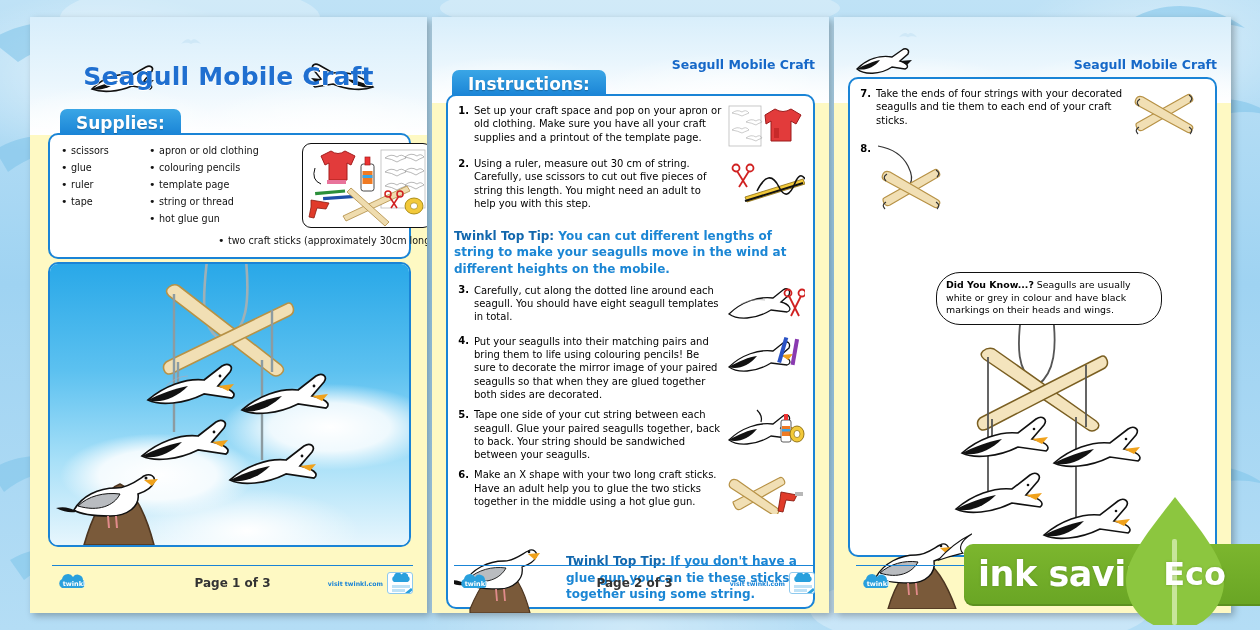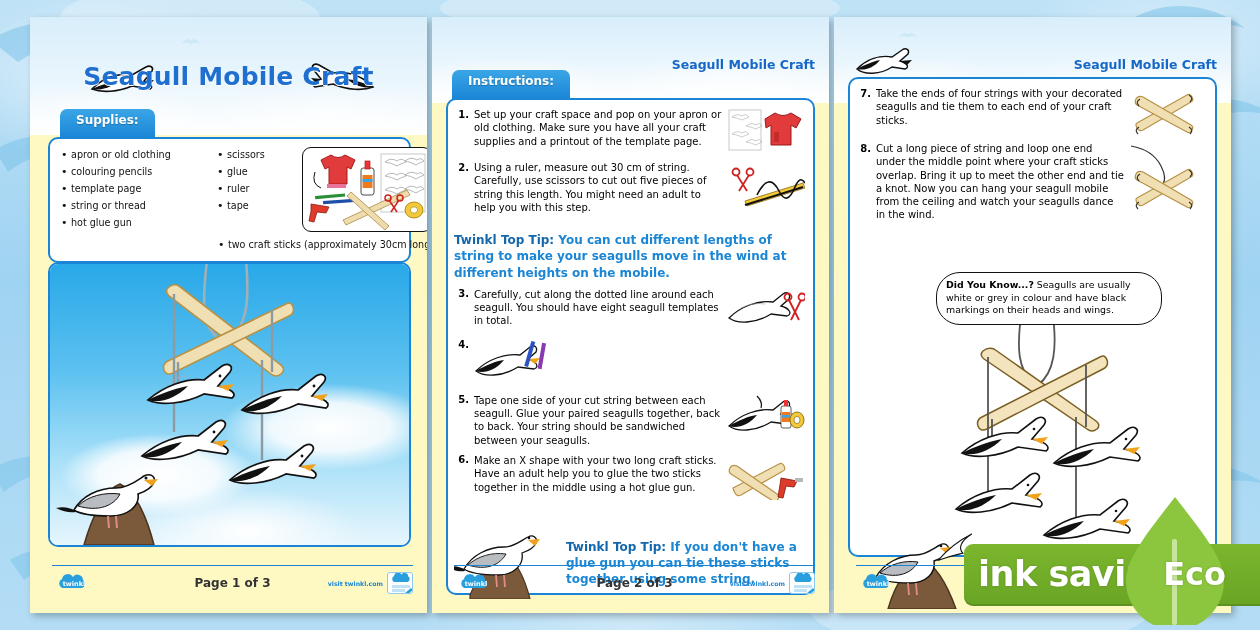--- a/index.html
+++ b/index.html
@@ -57,23 +57,23 @@
   .corner-title {
     position: absolute; top: 40px; right: 14px;
     font-family: "DejaVu Sans", sans-serif;
     font-weight: bold; font-size: 12.5px; color: #1668c8;
   }
 
   
   .tab {
     display: inline-block;
     background: linear-gradient(180deg,#3aa6e6 0%, #1a84d6 100%);
-    color: #fff; font-weight: bold; font-size: 12px;
+    color: #fff; font-weight: bold; font-size: 17px;
     font-family: "DejaVu Sans", sans-serif;
-    padding: 4px 16px 12px 16px;
+    padding: 4px 16px 2px 16px;
     border-radius: 7px 7px 0 0;
     position: relative; z-index: 3;
     margin-left: 12px;
     text-shadow: 0 1px 1px rgba(0,0,0,.25);
   }
   .panel {
     border: 2px solid #1a84d6;
     border-radius: 10px;
     background: #fff;
     position: relative;
@@ -253,32 +253,32 @@
     <path d="M1 7 C 5 2, 9 1, 11 4 C 13 1, 17 2, 21 7 C 16 5, 13 6, 11 7 C 9 6, 6 5, 1 7 Z" fill="#cfe8f7"></path>
   </svg>
 
   <h1 class="page-title">Seagull Mobile Craft</h1>
 
   <div id="supplies-wrap">
     <span class="tab">Supplies:</span>
     <div class="panel">
       <div class="supplies-body">
         <div class="supply-cols">
+          <div class="supply-col c2">
+            <div class="supply-li">scissors</div>
+            <div class="supply-li">glue</div>
+            <div class="supply-li">ruler</div>
+            <div class="supply-li">tape</div>
+          </div>
           <div class="supply-col c1">
             <div class="supply-li">apron or old clothing</div>
             <div class="supply-li">colouring pencils</div>
             <div class="supply-li">template page</div>
             <div class="supply-li">string or thread</div>
             <div class="supply-li">hot glue gun</div>
-          </div>
-          <div class="supply-col c2">
-            <div class="supply-li">scissors</div>
-            <div class="supply-li">glue</div>
-            <div class="supply-li">ruler</div>
-            <div class="supply-li">tape</div>
           </div>
         </div>
 
         <div class="supply-img">
           <svg viewBox="0 0 130 85" width="130" height="85">
 
             <rect x="78" y="6" width="44" height="58" fill="#fff" stroke="#bbb" stroke-width=".8"></rect>
             <g stroke="#999" stroke-width=".7" fill="none">
               <path d="M82 14 q6-5 12-1 q5-4 9 1 q-6 2-9 4 q-5-3-12-4Z"></path>
               <path d="M102 13 q6-5 12-1 q4-3 7 1 q-5 2-8 4 q-5-3-11-4Z"></path>
@@ -470,20 +470,21 @@
                   <path d="M74 12 q-5 10 -10 20"></path>
                 <circle cx="61" cy="9" r="3.5"></circle>
                   <circle cx="75" cy="9" r="3.5"></circle>
               </g>
             </svg>
           </div>
         </div>
 
         <div class="step">
           <div class="step-num">4.</div>
+          <div class="step-text">Put your seagulls into their matching pairs and bring them to life using colouring pencils! Be sure to decorate the mirror image of your paired seagulls so that when they are glued together both sides are decorated.</div>
           <div class="step-art">
             <svg viewBox="0 0 78 48" width="78" height="48">
               <path d="M2 32 C 14 20, 32 14, 46 16 L 56 8 C 60 5, 64 8, 62 13 L 54 20 C 62 22, 66 28, 60 30 L 44 28 C 28 38, 10 38, 2 32 Z" fill="#fff" stroke="#111" stroke-width="1.3"></path>
               <path d="M2 32 C 12 26, 22 22, 30 21 C 22 31, 10 35, 2 32 Z" fill="#111"></path>
               <path d="M54 20 L 66 19 L 61 25 Z" fill="#f0a21c"></path>
               <rect x="54" y="2" width="4" height="26" fill="#2a52c4" transform="rotate(16 56 14)"></rect>
               <rect x="66" y="4" width="4" height="26" fill="#8a3ab0" transform="rotate(10 68 16)"></rect>
             </svg>
           </div>
         </div>
@@ -587,21 +588,20 @@
               <path d="M11 12 q-5 3 -1 7" stroke="#333" stroke-width="1.2" fill="none"></path>
               <path d="M60 8 q5 3 1 7" stroke="#333" stroke-width="1.2" fill="none"></path>
               <path d="M10 40 q-5 3 -1 7" stroke="#333" stroke-width="1.2" fill="none"></path>
               <path d="M60 40 q5 3 1 7" stroke="#333" stroke-width="1.2" fill="none"></path>
             </svg>
           </div>
         </div>
 
         <div class="step">
           <div class="step-num">8.</div>
-          <div class="step-text">Cut a long piece of string and loop one end under the middle point where your craft sticks overlap. Bring it up to meet the other end and tie a knot. Now you can hang your seagull mobile from the ceiling and watch your seagulls dance in the wind.</div>
           <div class="step-art">
             <svg viewBox="0 0 78 72" width="78" height="72">
               <path d="M2 4 q22 4 30 20 q6 12 2 18" stroke="#333" stroke-width="1.2" fill="none"></path>
               <path d="M8 56 L58 28 q3-2 5 2 q2 4 -1 5 L14 63 q-4 2 -6-2 q-2-4 0-5 Z" fill="#f1dfb4" stroke="#b79246" stroke-width="1.2"></path>
               <path d="M14 30 L62 58 q3 2 1 5 q-2 4 -5 2 L8 38 q-3-2 -1-6 q2-4 7-2 Z" fill="#f1dfb4" stroke="#b79246" stroke-width="1.2"></path>
               <path d="M11 32 q-5 3 -1 7" stroke="#333" stroke-width="1.2" fill="none"></path>
               <path d="M60 28 q5 3 1 7" stroke="#333" stroke-width="1.2" fill="none"></path>
               <path d="M10 60 q-5 3 -1 7" stroke="#333" stroke-width="1.2" fill="none"></path>
               <path d="M60 60 q5 3 1 7" stroke="#333" stroke-width="1.2" fill="none"></path>
             </svg>

